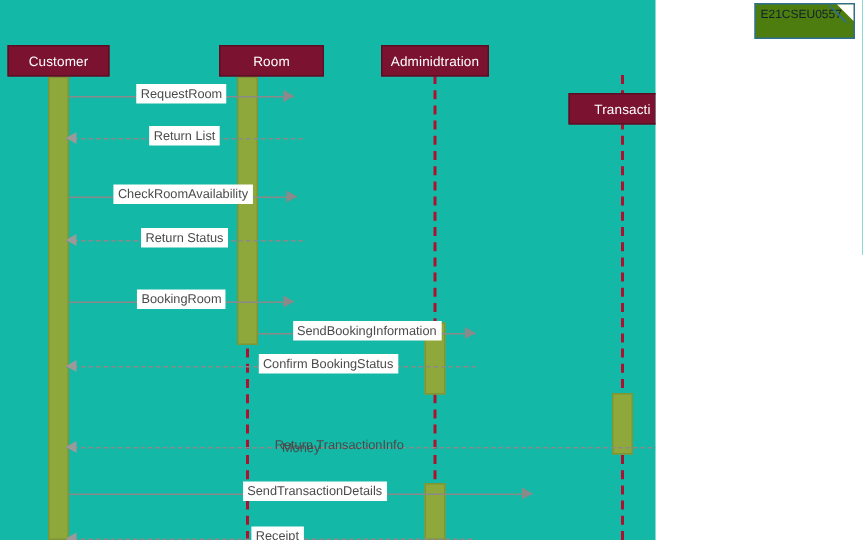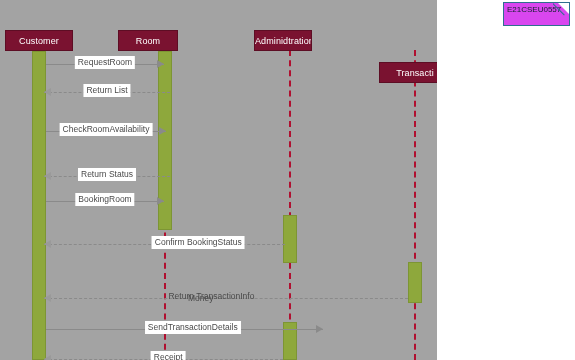--- a/index.html
+++ b/index.html
@@ -9,21 +9,21 @@
     font-family:"Liberation Sans", sans-serif;
     overflow:hidden;
     position:relative;
   }
   #stage{position:absolute;left:0;top:0;width:575px;height:360px;overflow:hidden;}
 
   
   #canvas{
     position:absolute;left:0;top:0;
     width:437px;height:360px;
-    background:#a3a3a3;
+    background:#14b8a6;
     overflow:hidden;
   }
 
   
   .lifeline{
     position:absolute;
     width:0;
     border-left:2px dashed #b01030;
     top:50px;
   }
@@ -46,21 +46,21 @@
 
   
   .activation{
     position:absolute;
     background:#8ea83c;
     border:1px solid #7d9534;
     box-sizing:border-box;
   }
 
   
-  .msg{position:absolute;height:14px;}
+  .msg{position:absolute;height:14px;padding-left:32px;}
   .msg .line{
     position:absolute;left:0;top:7px;width:100%;
     border-top:1px solid #8a8a8a;
   }
   .msg.dashed .line{border-top:1px dashed #8a8a8a;}
   .msg .label{
     position:absolute;top:-1px;left:50%;
     transform:translateX(-50%);
     background:#ffffff;
     padding:0 3px;
@@ -87,21 +87,21 @@
     border-right:7px solid #8a8a8a;
   }
   
   .msg.dashed.left .arrow{
     border-right-color:#9a9a9a;
   }
 
   
   #note{
     position:absolute;
-    background:#d946ef;
+    background:#4d7c0f;
     border:1px solid #2f6f8f;
     box-sizing:border-box;
   }
   #note .note-text{
     position:absolute;left:3px;top:1px;
     font-size:8px;color:#10222c;
     white-space:nowrap;
     line-height:11px;
   }
   #note .fold{
@@ -135,23 +135,23 @@
     <div class="lifeline" style="left:414px; height:310px;"></div>
 
     <div class="activation" style="left:32px;  top:51px;  width:14px; height:309px;"></div>
     <div class="activation" style="left:158px; top:51px;  width:14px; height:179px;"></div>
     <div class="activation" style="left:283px; top:215px; width:14px; height:48px;"></div>
     <div class="activation" style="left:283px; top:322px; width:14px; height:38px;"></div>
     <div class="activation" style="left:408px; top:262px; width:14px; height:41px;"></div>
 
     <div class="participant" style="left:5px; top:30px; width:68px;">Customer</div>
 
-    <div class="participant" style="left:118px; top:30px; width:60px;">Room</div>
-
-    <div class="participant" style="left:254px; top:30px; width:58px;">Adminidtration</div>
+    <div class="participant" style="left:146px; top:30px; width:70px;">Room</div>
+
+    <div class="participant" style="left:254px; top:30px; width:72px;">Adminidtration</div>
 
     <div class="participant" style="left:379px; top:30px; width:72px;margin-top:32px;">Transacti</div>
 
     <div class="msg right" style="left:46px; top:57px; width:118px;">
       <div class="line"></div>
       <div class="arrow"></div>
       <div class="label">RequestRoom</div>
     </div>
 
     <div class="msg left dashed" style="left:44px; top:85px; width:126px;">
@@ -159,32 +159,37 @@
       <div class="arrow"></div>
       <div class="label">Return List</div>
     </div>
 
     <div class="msg right" style="left:46px; top:124px; width:120px;">
       <div class="line"></div>
       <div class="arrow"></div>
       <div class="label">CheckRoomAvailability</div>
     </div>
 
-    <div class="msg left dashed" style="left:44px; top:153px; width:126px;margin-top:16px;">
+    <div class="msg left dashed" style="left:44px; top:153px; width:126px;">
       <div class="line"></div>
       <div class="arrow"></div>
       <div class="label">Return Status</div>
     </div>
 
     <div class="msg right" style="left:46px; top:194px; width:118px;">
       <div class="line"></div>
       <div class="arrow"></div>
       <div class="label">BookingRoom</div>
     </div>
 
+    <div class="msg right" style="left:172px; top:215px; width:113px;">
+      <div class="line"></div>
+      <div class="arrow"></div>
+      <div class="label">SendBookingInformation</div>
+    </div>
 
     <div class="msg left dashed" style="left:44px; top:237px; width:241px;">
       <div class="line"></div>
       <div class="arrow"></div>
       <div class="label" style="left:64%;">Confirm BookingStatus</div>
     </div>
 
 
     <div style="position:absolute;left:188px;top:292px;font-size:8.5px;color:#4a4a4a;
                 line-height:12px;white-space:nowrap;z-index:3;">Money</div>

